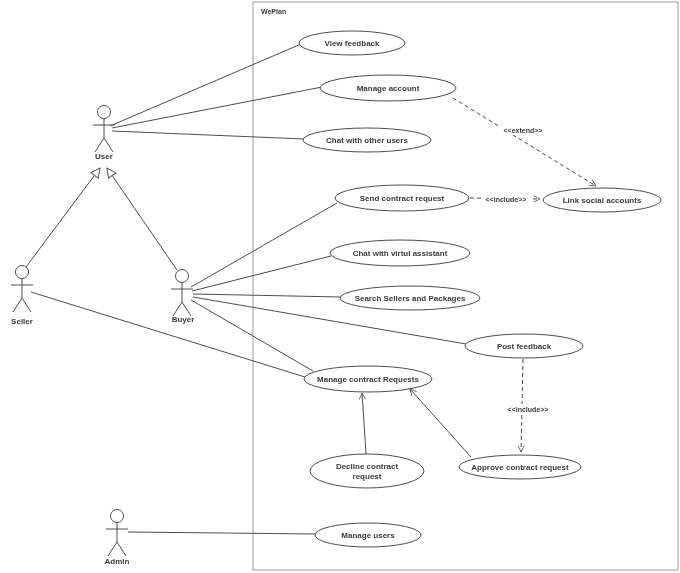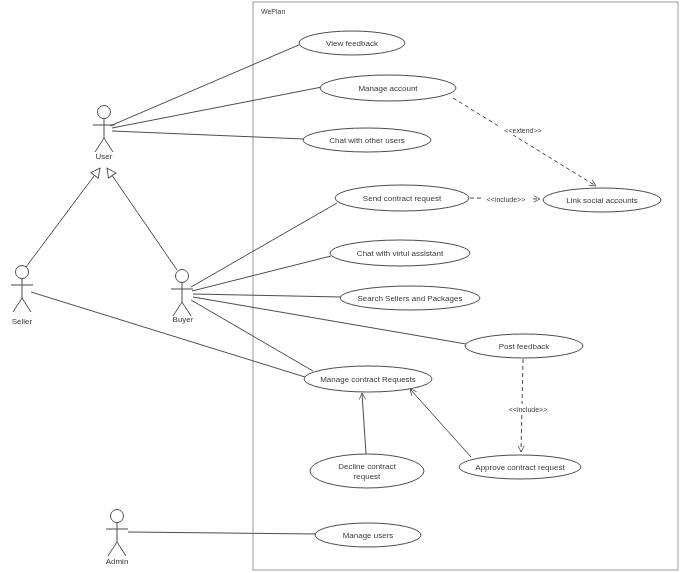--- a/index.html
+++ b/index.html
@@ -6,20 +6,21 @@
     margin: 0;
     padding: 0;
     background: #ffffff;
   }
   .canvas {
     width: 680px;
     height: 573px;
     position: relative;
     background: #ffffff;
     overflow: hidden;
+    font-weight: bold;
   }
   svg { display: block; }
   text {
     font-family: "Liberation Sans", sans-serif;
     fill: #3a3a3a;
   }
   .uc-label   { font-size: 8px;  text-anchor: middle; }
   .actor-label{ font-size: 8px;  text-anchor: middle; }
   .rel-label  { font-size: 7px;  text-anchor: middle; }
   .sys-label  { font-size: 7px; }

